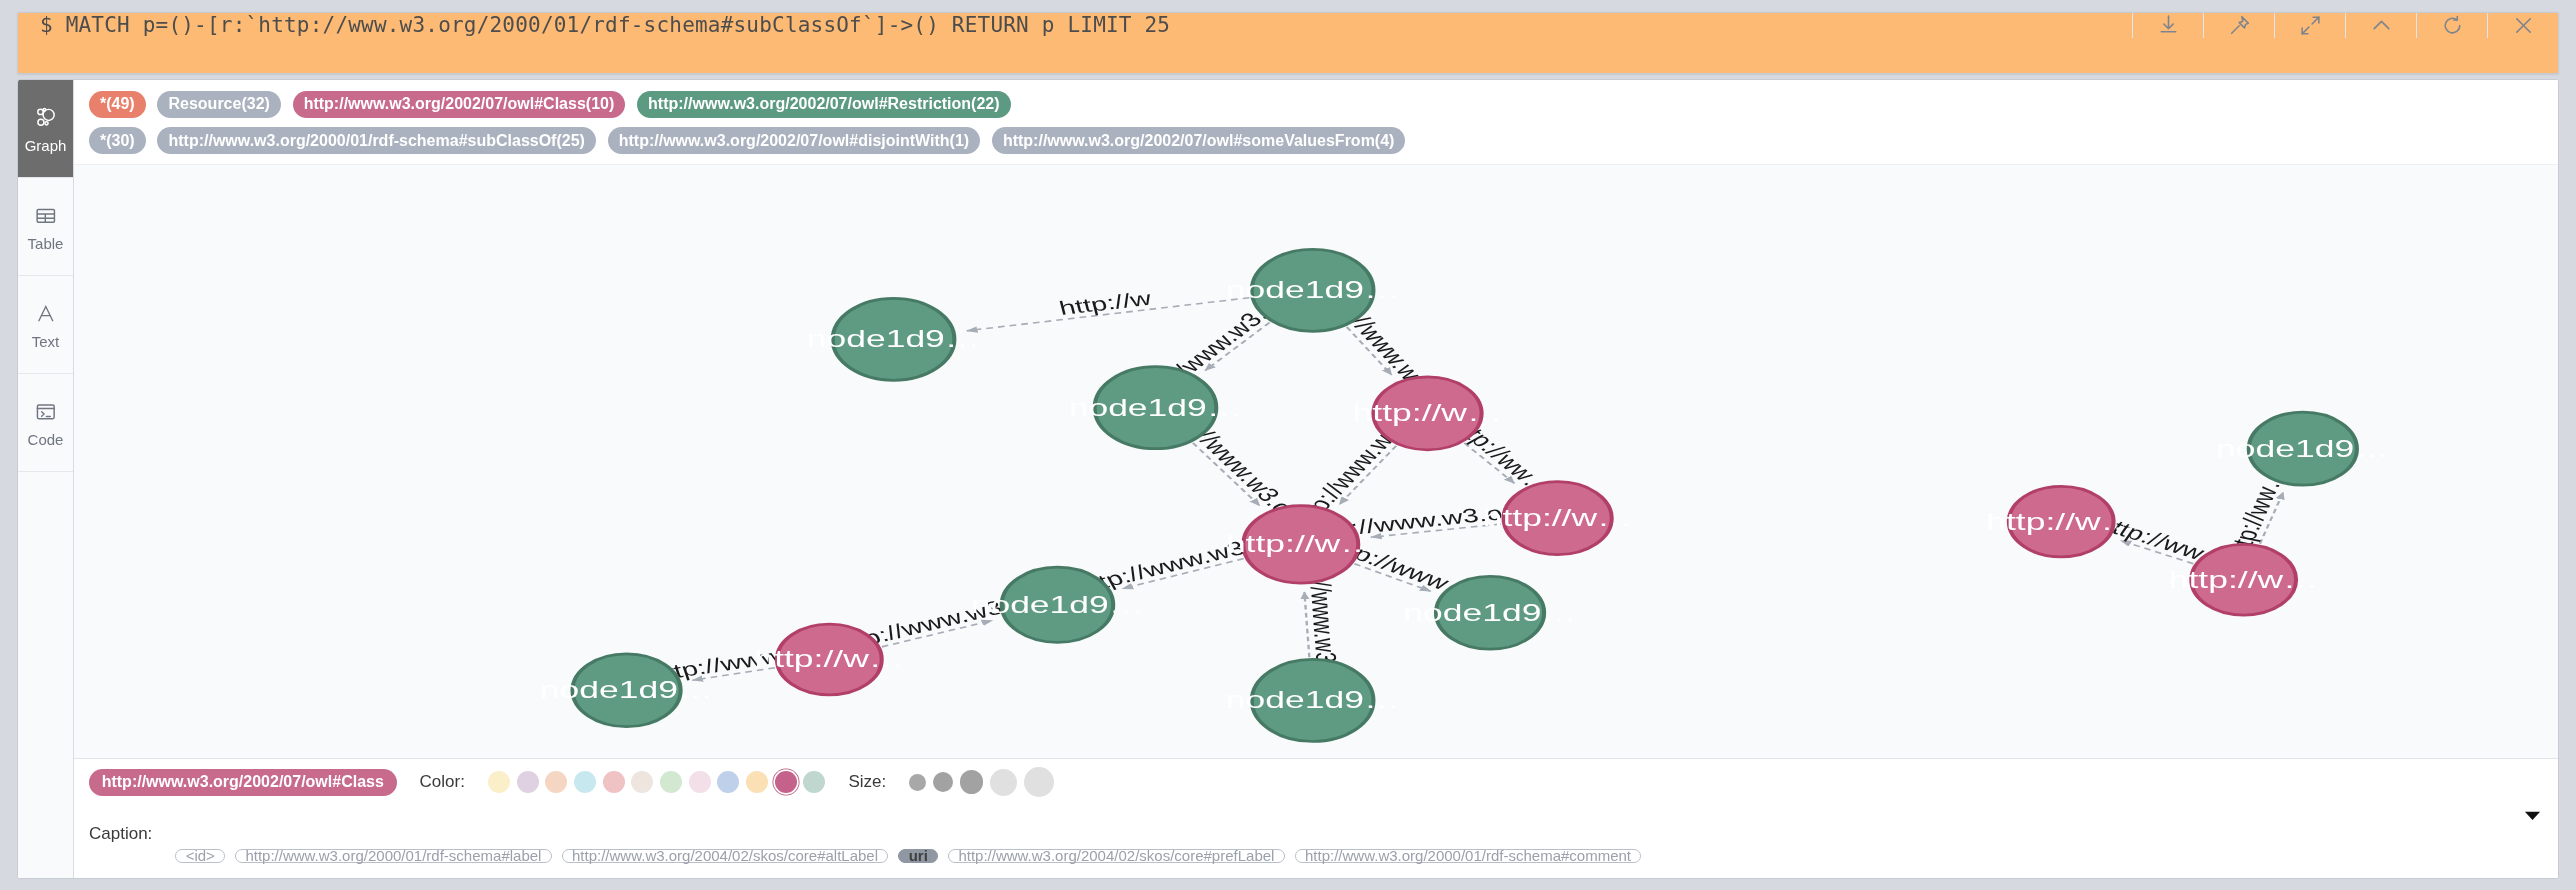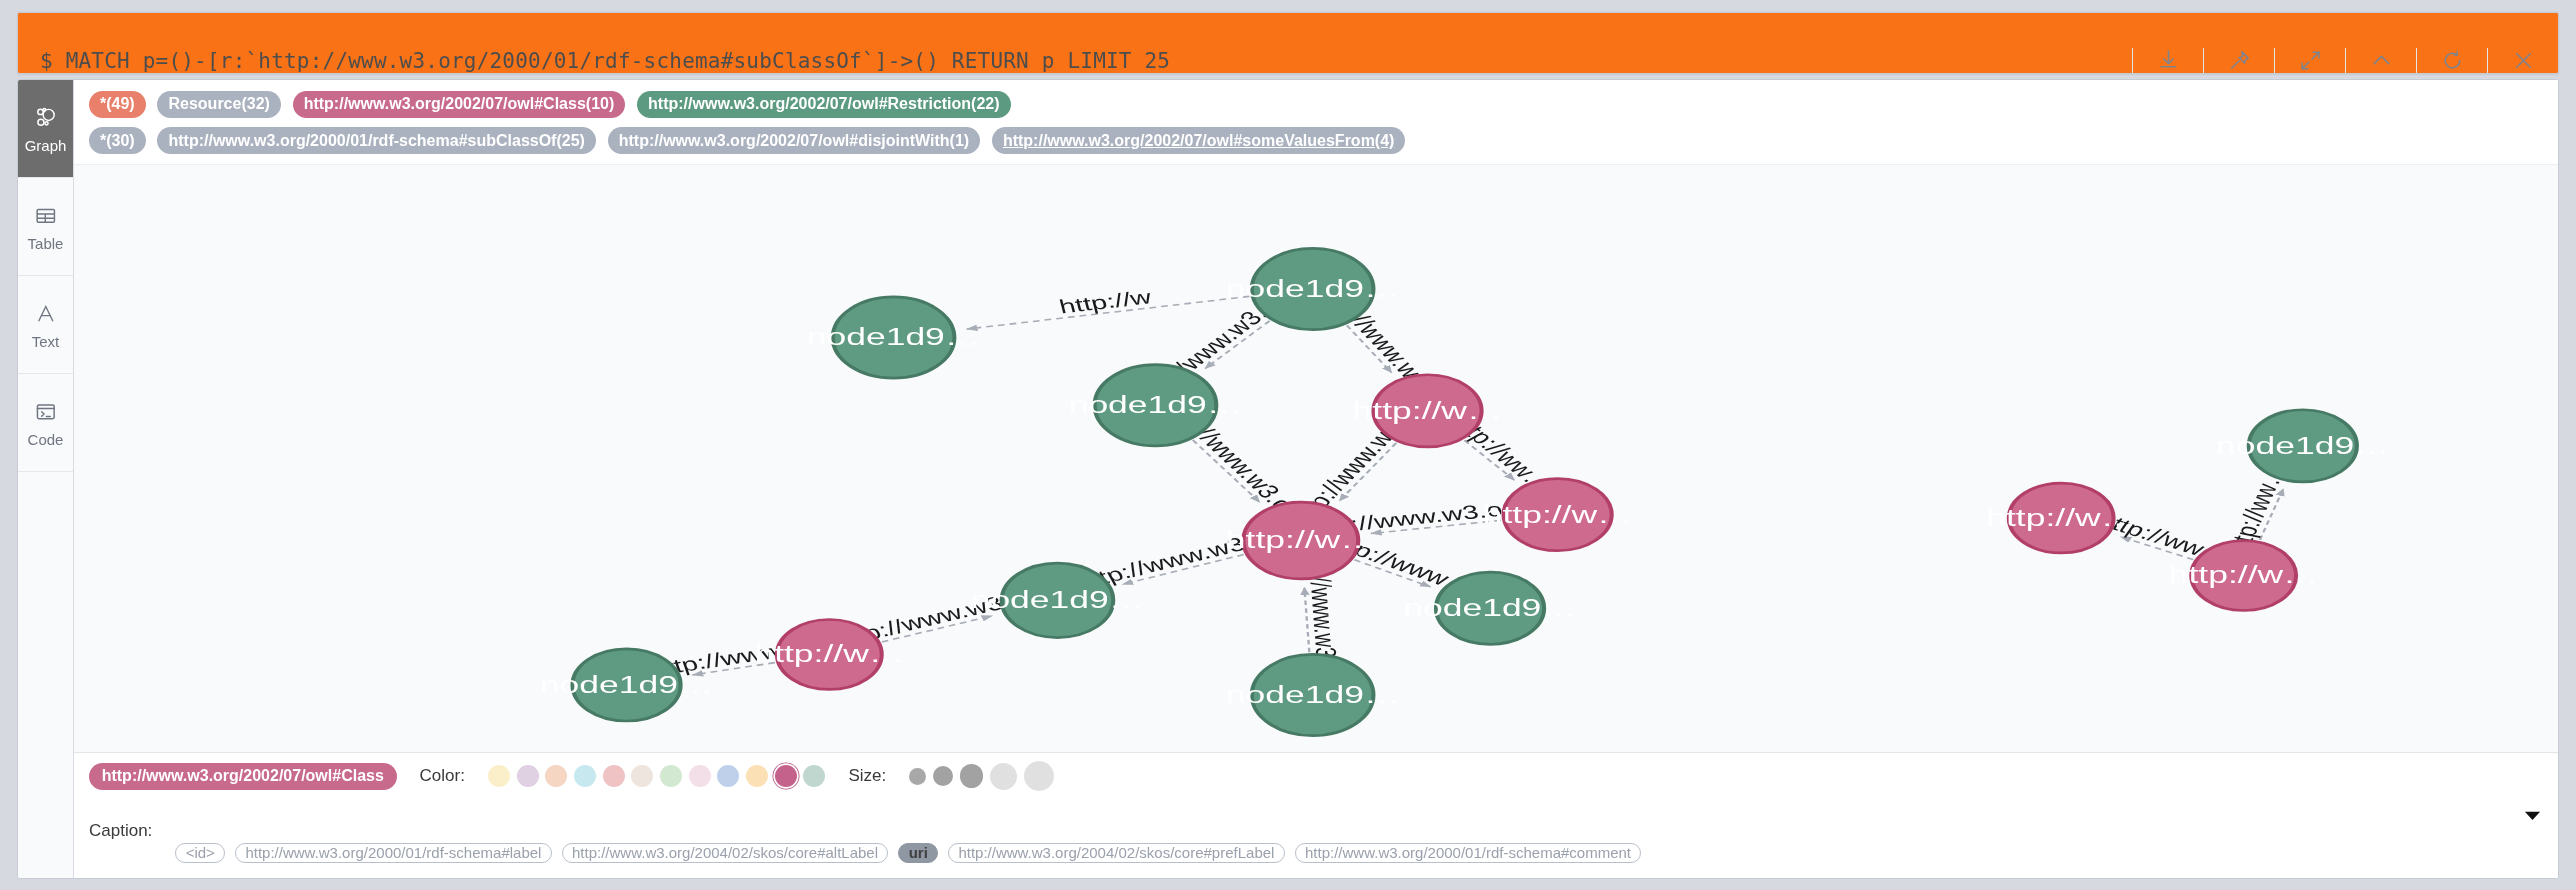--- a/index.html
+++ b/index.html
@@ -17,23 +17,23 @@
     width: 2576px;
     height: 891px;
     background: #D6DAE0;
     padding: 11.8px 17px 11.8px 17px;
   }
 
   
   .editor-bar {
     position: relative;
     display: flex;
-    align-items: flex-end;
+    align-items: flex-start;
     height: 62px;
-    background: #f97316;
+    background: #fdba74;
     border: 0.8px solid #C7CCD4;
     border-radius: 2.5px;
     box-shadow: 0 0.8px 1.7px rgba(0,0,0,.08);
     gap: 28px;
   }
   .query-text {
     flex: 1 1 auto;
     display: flex;
     align-items: center;
     padding: 0 22px;
@@ -160,21 +160,21 @@
     cursor: pointer;
   }
   .swatches { display: flex; align-items: center; gap: 6.7px; }
   .sw { width: 22px; height: 22px; border-radius: 50%; cursor: pointer; }
   .sw.sel { box-shadow: 0 0 0 1.7px #FFFFFF, 0 0 0 2.5px #B5537A; }
   .sizes { display: flex; align-items: center; gap: 6.7px; }
   .size-dot { border-radius: 50%; cursor: pointer; }
 
   .cap-chip {
     display: inline-flex; align-items: center;
-    height: 20px; padding: 0 9.3px;
+    height: 14px; padding: 0 9.3px;
     border: 0.8px solid #B9BFC9; border-radius: 12.7px;
     background: #FFFFFF; color: #9AA1AC;
     font-size: 15px; white-space: nowrap; cursor: pointer; margin-top: 44px;
   }
   .cap-chip.sel { background: #8F97A3; border-color: #8F97A3; color: #404040; font-weight: 700; }
 
   .collapse-toggle {
     position: absolute;
     right: 13.5px;
     bottom: 52px;
@@ -294,21 +294,21 @@
         <div class="legend-row">
           <span class="chip star-node" style="background: rgb(232, 128, 107);">*(49)</span>
           <span class="chip resource" style="background: rgb(171, 178, 191);">Resource(32)</span>
           <span class="chip owl-class" style="background: rgb(200, 106, 140);">http://www.w3.org/2002/07/owl#Class(10)</span>
           <span class="chip owl-restr" style="background: rgb(92, 155, 129);">http://www.w3.org/2002/07/owl#Restriction(22)</span>
         </div>
         <div class="legend-row">
           <span class="chip rel" style="background: rgb(171, 178, 191);">*(30)</span>
           <span class="chip rel" style="background: rgb(171, 178, 191);">http://www.w3.org/2000/01/rdf-schema#subClassOf(25)</span>
           <span class="chip rel" style="background: rgb(171, 178, 191);">http://www.w3.org/2002/07/owl#disjointWith(1)</span>
-          <span class="chip rel" style="background: rgb(171, 178, 191); text-decoration: underline;">http://www.w3.org/2002/07/owl#someValuesFrom(4)</span>
+          <span class="chip rel" style="background: rgb(171, 178, 191);">http://www.w3.org/2002/07/owl#someValuesFrom(4)</span>
         </div>
       </div>
 
       <div class="canvas">
         <svg id="graph-svg" viewBox="0 0 1470 520" preserveAspectRatio="none">
           <defs>
             <marker id="arrow" viewBox="0 0 10 10" refX="9" refY="5" markerWidth="5" markerHeight="5" orient="auto-start-reverse">
               <path d="M0,1 L10,5 L0,9 z" fill="#A7ADB6"></path>
             </marker>
           </defs>

